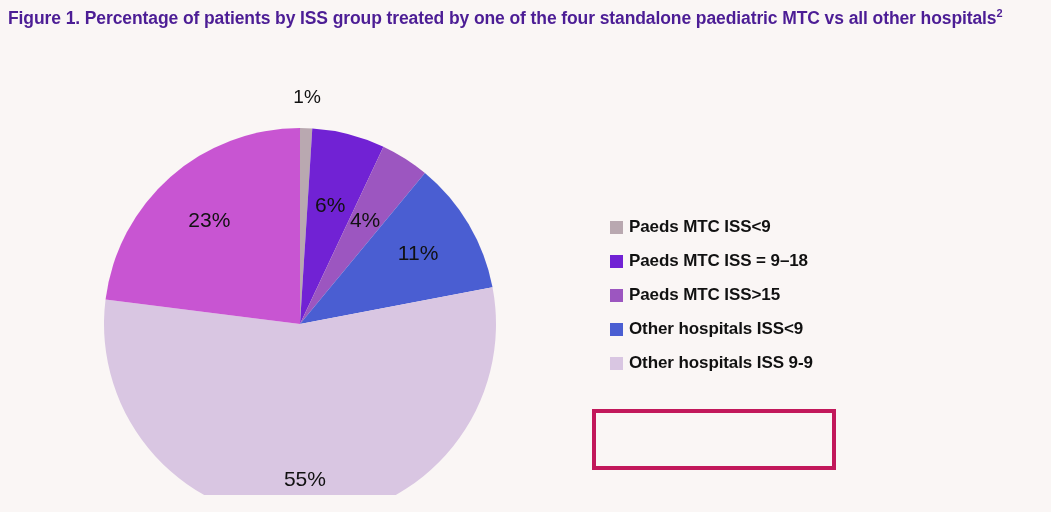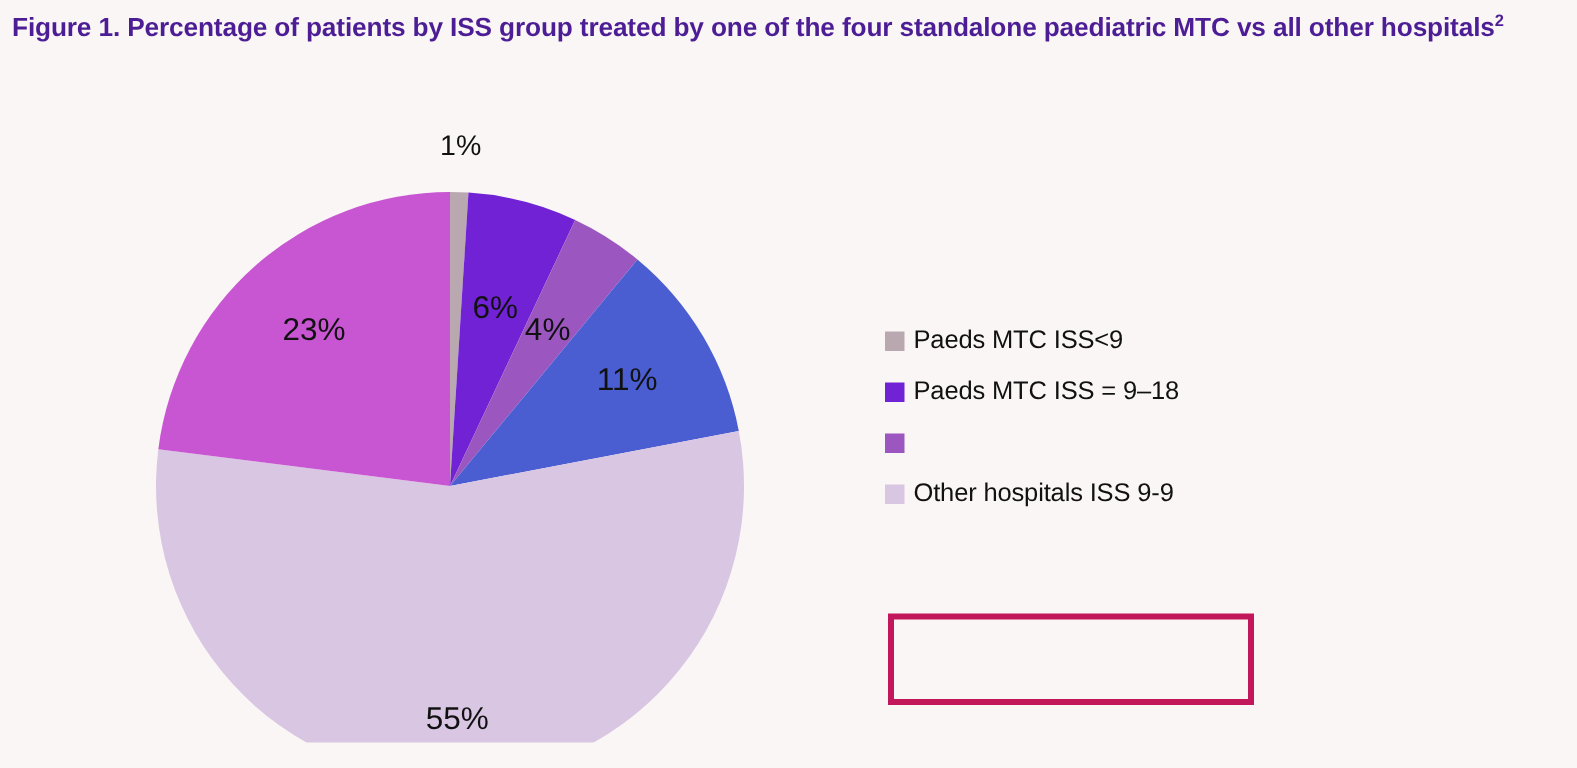--- a/index.html
+++ b/index.html
@@ -48,23 +48,24 @@
     font-size: 21px;
     fill: #111111;
     text-anchor: middle;
     dominant-baseline: middle;
   }
   .slice-label-small {
     font-size: 19px;
   }
   #legend {
     position: absolute;
-    left: 584px;
+    left: 604px;
     top: 150px;
     width: 260px;
+    font-weight: bold;
   }
   .legend-item {
     display: flex;
     align-items: center;
     height: 34px;
     padding-left: 6px;
   }
   .legend-swatch {
     width: 13px;
     height: 13px;
@@ -118,20 +119,25 @@
       <div class="legend-item">
         <span class="legend-swatch" style="background: rgb(185, 168, 176);"></span>
         <span class="legend-label">Paeds MTC ISS&lt;9</span>
       </div>
       <div class="legend-item">
         <span class="legend-swatch" style="background: rgb(113, 34, 212);"></span>
         <span class="legend-label">Paeds MTC ISS = 9–18</span>
       </div>
       <div class="legend-item">
         <span class="legend-swatch" style="background: rgb(156, 86, 192);"></span>
+        <span class="legend-label">Paeds MTC ISS&gt;15</span>
+      </div>
+      <div class="legend-item">
+        <span class="legend-swatch" style="background: rgb(74, 94, 210);"></span>
+        <span class="legend-label">Other hospitals ISS&lt;9</span>
       </div>
       <div class="legend-item">
         <span class="legend-swatch" style="background: rgb(217, 198, 226);"></span>
         <span class="legend-label">Other hospitals ISS 9-9</span>
       </div>
     </div>
   <div id="legend-highlight-box" style="border-color: rgb(194, 24, 91);"></div>
 
 </div>
 

